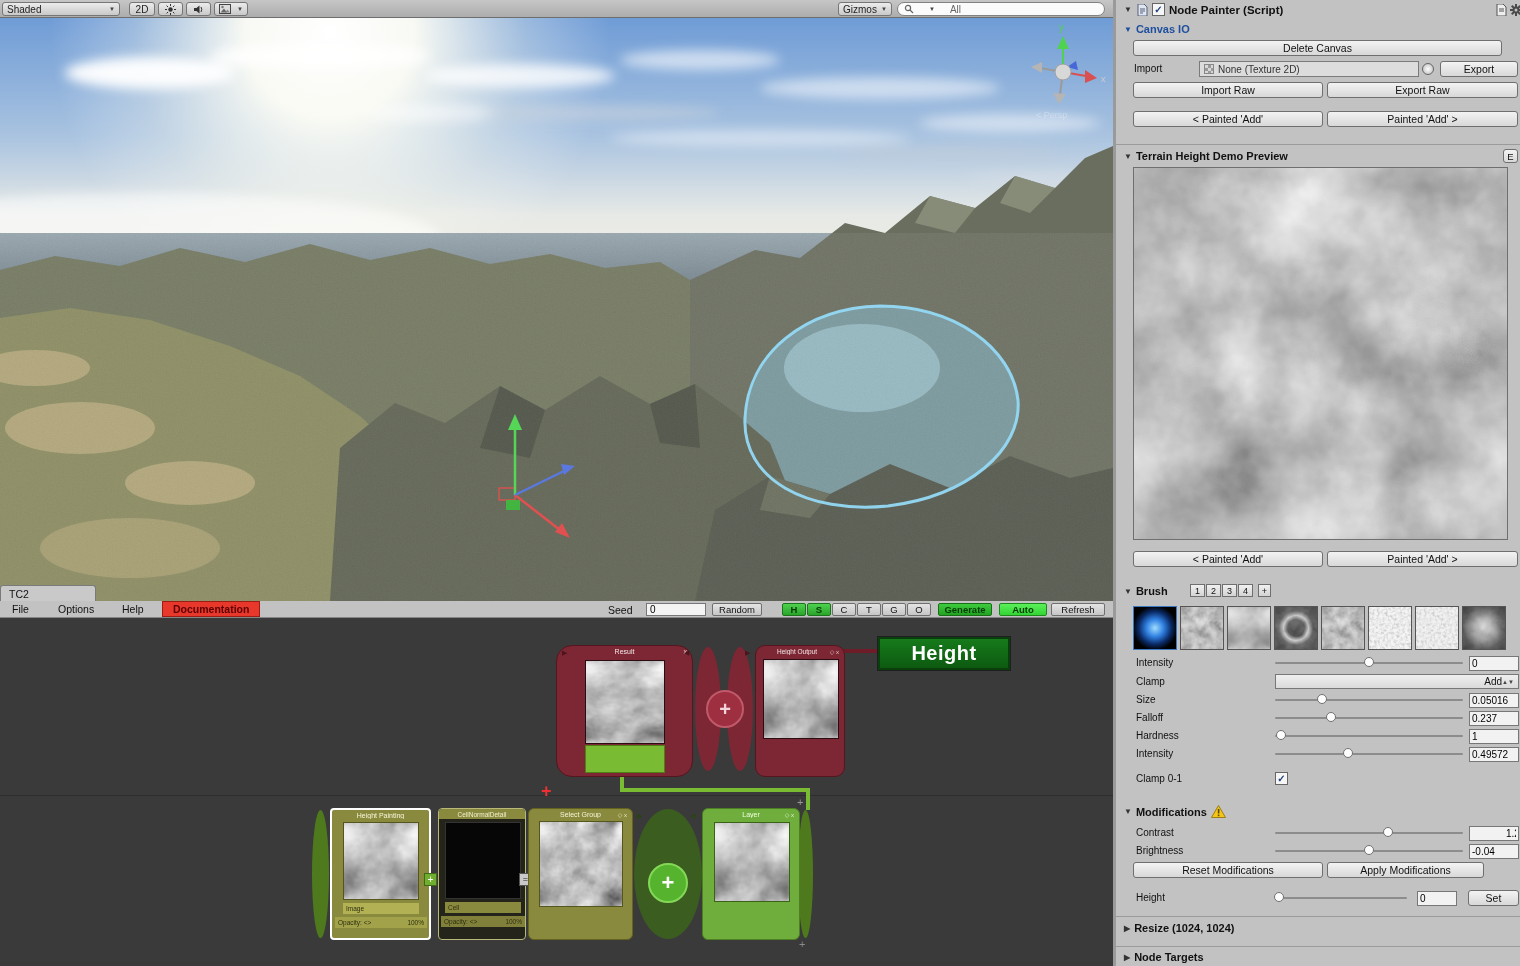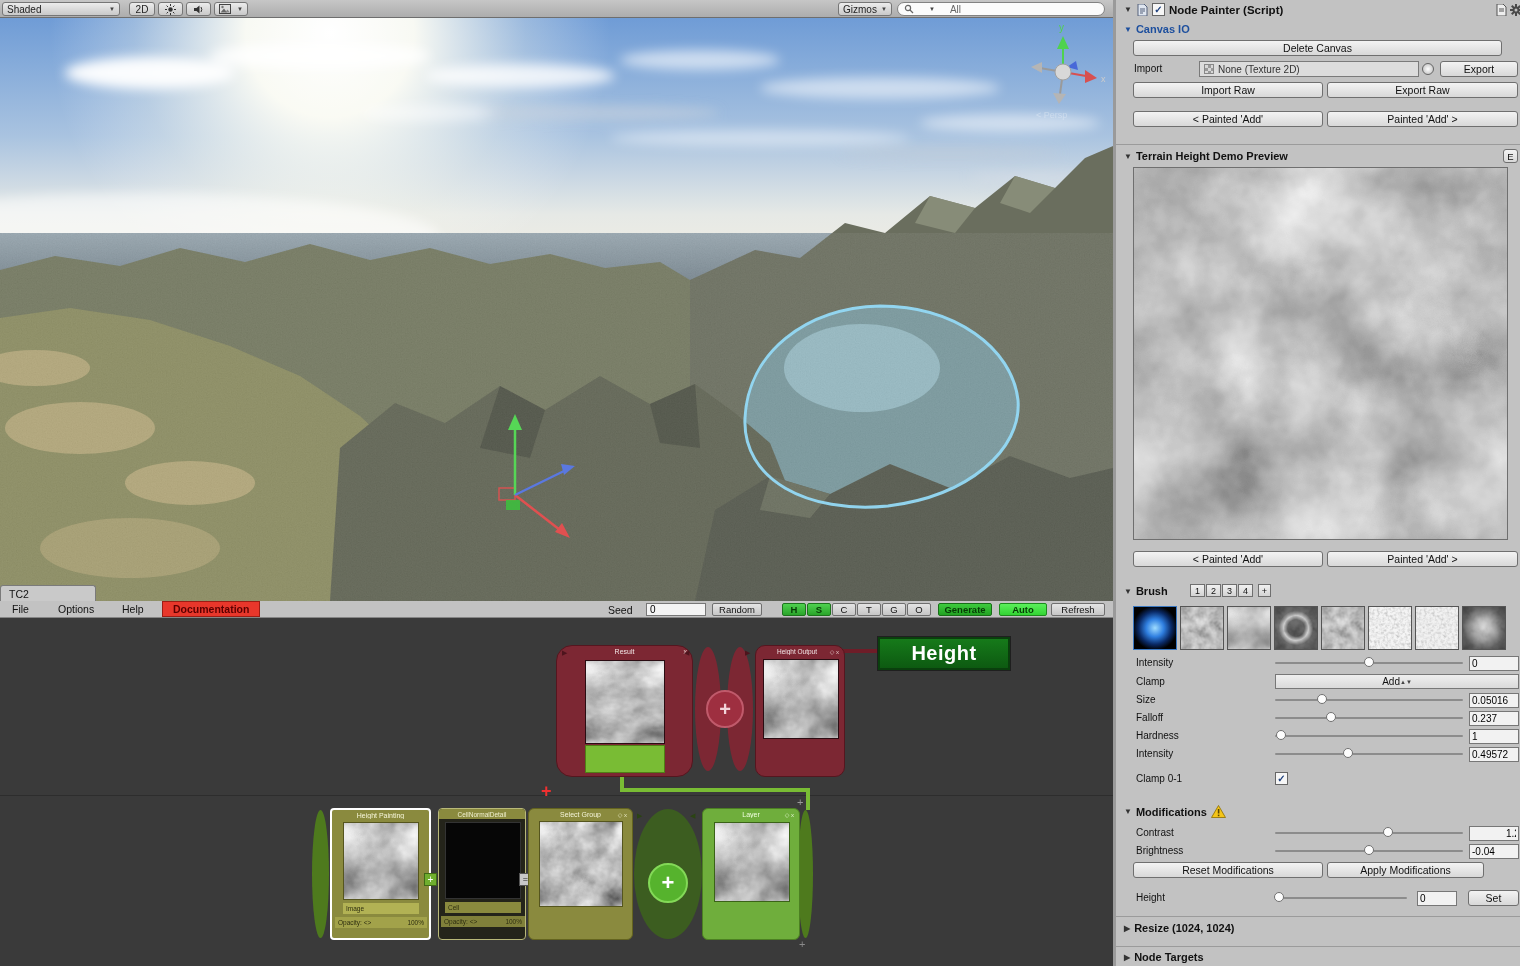--- a/index.html
+++ b/index.html
@@ -36,21 +36,21 @@
   .inspector{left:1113px;top:0;width:407px;height:966px;background:#c2c2c2;border-left:3px solid #9a9a9a}
   .btn{position:absolute;background:linear-gradient(#f3f3f3,#d8d8d8);border:1px solid #6f6f6f;border-radius:3px;font-size:10.5px;color:#111;display:flex;align-items:center;justify-content:center;height:16px}
   .hdr{position:absolute;font-weight:bold;font-size:11px;color:#111;display:flex;align-items:center;gap:4px}
   .fold{font-size:8px;color:#333}
   .ilabel{position:absolute;font-size:10px;color:#111}
   .slider{position:absolute;height:12px}
   .slider .track{position:absolute;top:5px;left:0;right:0;height:2px;background:#8c8c8c;border-radius:1px}
   .slider .knob{position:absolute;top:0;width:10px;height:10px;border-radius:50%;background:#fdfdfd;border:1px solid #707070;margin-left:-5px}
   .ival{position:absolute;height:15px;font-size:10px;border:1px solid #777;background:#f2f2f2;padding:0 2px;font-family:inherit}
   .checkbox{position:absolute;width:13px;height:13px;background:#f6f6f6;border:1px solid #666;font-size:10px;line-height:11px;text-align:center;color:#1d3f7d;font-weight:bold}
-  .popup{position:absolute;background:linear-gradient(#efefef,#dadada);border:1px solid #777;font-size:10px;display:flex;align-items:center;justify-content:center;padding:0 4px;height:15px}
+  .popup{position:absolute;background:linear-gradient(#efefef,#dadada);border:1px solid #777;font-size:10px;display:flex;align-items:center;justify-content:flex-end;padding:0 4px;height:15px}
   .sep{position:absolute;left:0;width:100%;height:1px;background:#9b9b9b}
   .objfield{position:absolute;height:16px;background:#dcdcdc;border:1px solid #7a7a7a;display:flex;align-items:center;gap:4px;padding:0 4px;font-size:10px;color:#333}
   .slot{position:absolute;top:0;width:15px;height:13px;border:1px solid #6f6f6f;background:linear-gradient(#f0f0f0,#d4d4d4);font-size:9px;display:flex;align-items:center;justify-content:center}
   .bthumb{position:absolute;top:0;width:44px;height:44px;background:#000;border:1px solid #555;overflow:hidden}
 </style>
 </head>
 <body>
 
 <svg width="0" height="0" style="position:absolute">
   <defs>

